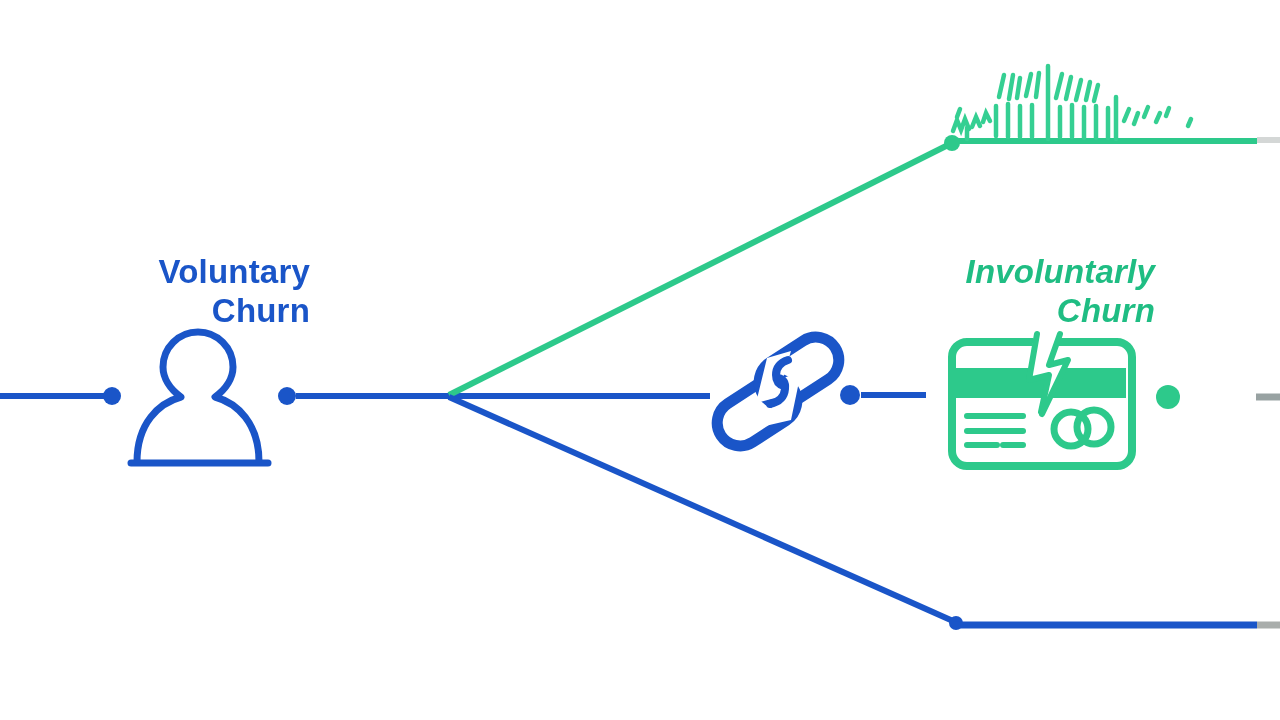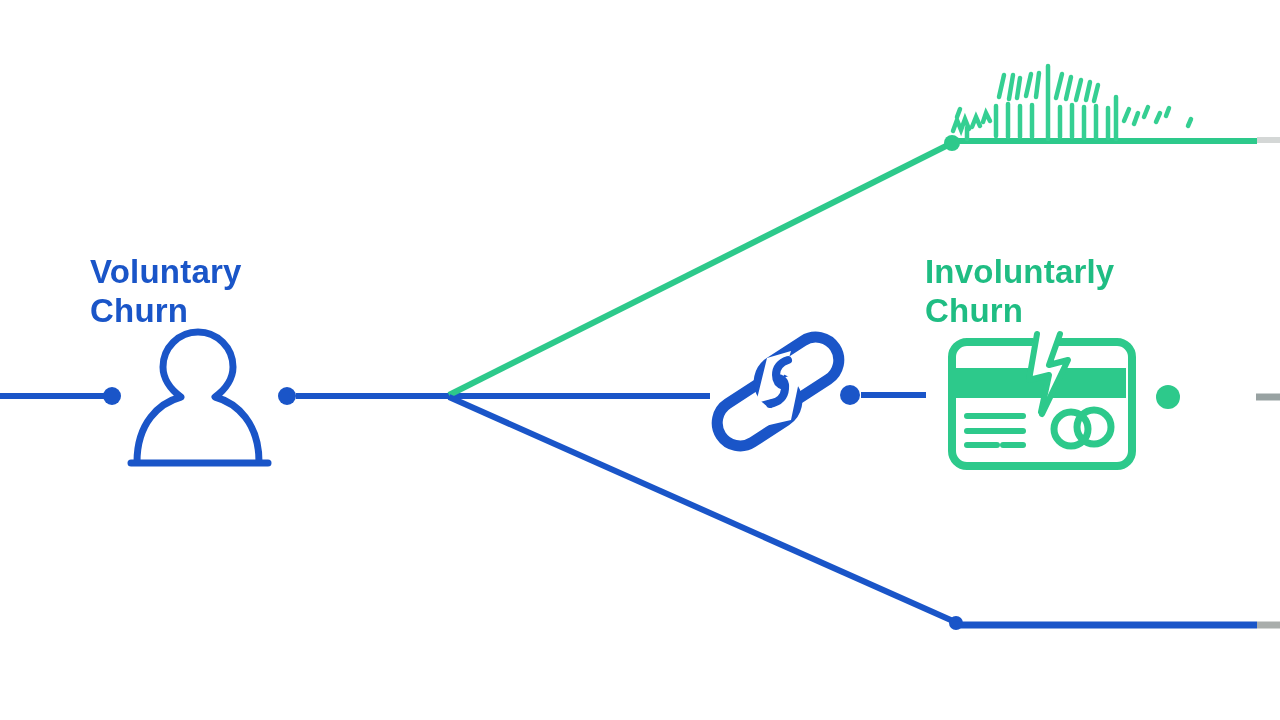--- a/index.html
+++ b/index.html
@@ -7,21 +7,21 @@
     position:relative;
     width:1280px;height:720px;
     background:var(--color-background,#ffffff);
     overflow:hidden;
     font-family:"Liberation Sans", sans-serif;
   }
   #diagram{position:absolute;left:0;top:0;}
 
   .label{
     position:absolute;
-    text-align:left;
+    text-align:right;
     font-weight:700;
     font-size:33px;
     line-height:39px;
     letter-spacing:0.2px;
   }
   .label-blue{color:var(--color-blue,#1a55c8);}
   .label-green{color:var(--color-green_text,#1fbd83);}
   .label span{display:block;}
 
   
@@ -141,18 +141,18 @@
     <circle cx="956" cy="623" r="7" class="f-blue"></circle>
     <line x1="956" y1="625" x2="1257" y2="625" stroke-width="7" class="s-blue"></line>
     <line x1="1257" y1="625" x2="1280" y2="625" stroke-width="7" class="s-gray-bot"></line>
   </svg>
 
   <div class="label label-blue" style="left:90px;top:252px;width:220px;">
     <span>Voluntary</span>
     <span>Churn</span>
   </div>
 
-  <div class="label label-green" style="left:925px;top:252px;width:230px;">
+  <div class="label label-green" style="left:925px;top:252px;width:230px;font-style:italic;">
     <span>Involuntarly</span>
     <span>Churn</span>
   </div>
 
 </div>
 
 </body></html>

